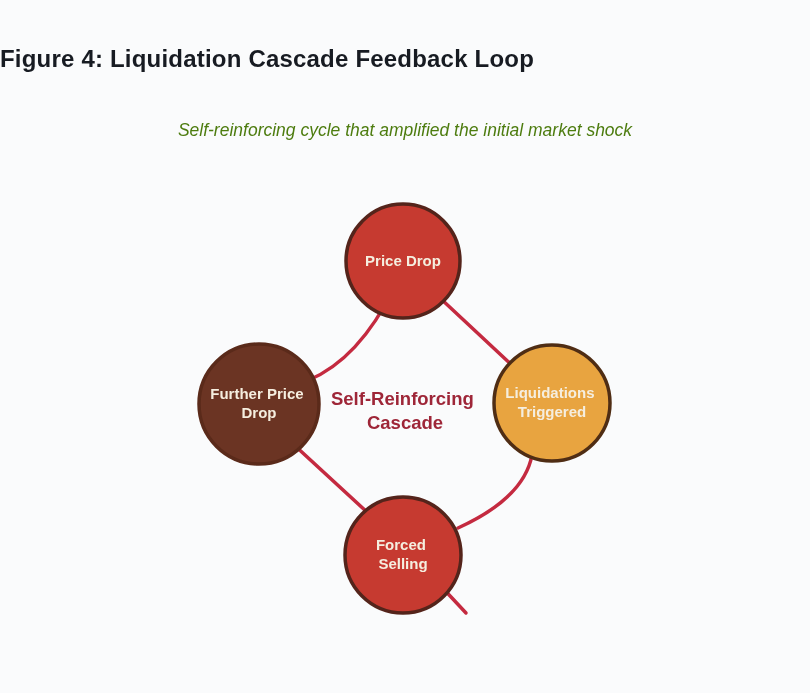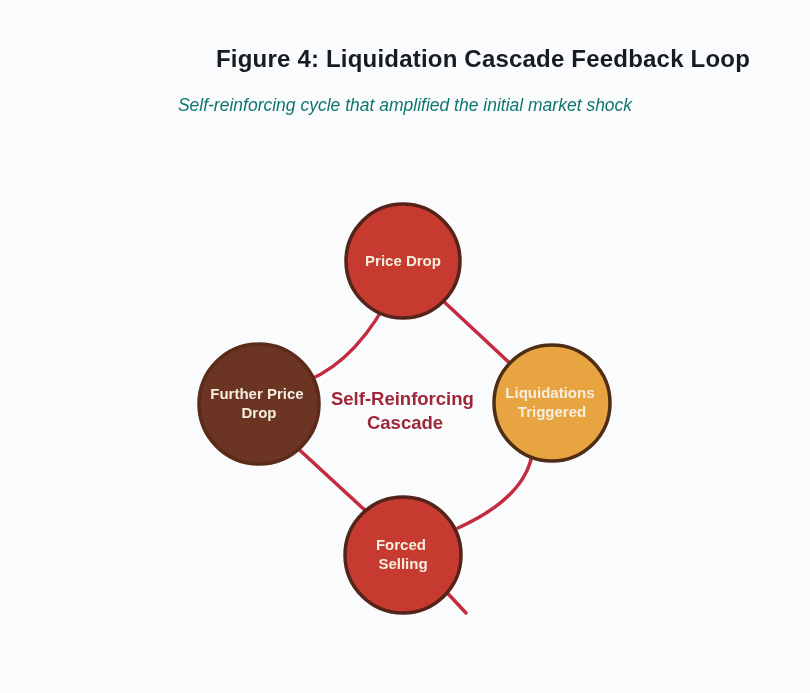--- a/index.html
+++ b/index.html
@@ -13,36 +13,36 @@
     width: 810px;
     height: 693px;
     background: #fafbfc;
     overflow: hidden;
   }
   .figure-title {
     position: absolute;
     top: 45px;
     left: 0;
     width: 750px;
-    text-align: right;
+    text-align: left;
     font-size: 24px;
     font-weight: 700;
     letter-spacing: 0.2px;
     color: #171b22;
     margin: 0;
   }
   .figure-subtitle {
     position: absolute;
-    top: 95px;
+    top: 120px;
     left: 0;
     width: 810px;
     text-align: center;
     font-size: 17.5px;
     font-style: italic;
-    color: #0f766e;
+    color: #4d7c0f;
     margin: 0;
   }
   svg.diagram {
     position: absolute;
     top: 0;
     left: 0;
   }
   svg .edge {
     fill: none;
     stroke-width: 3.5;

